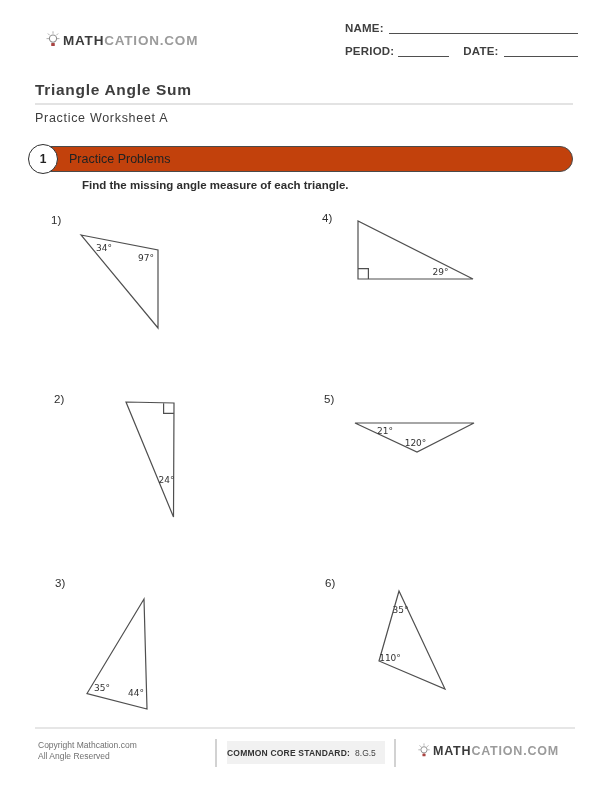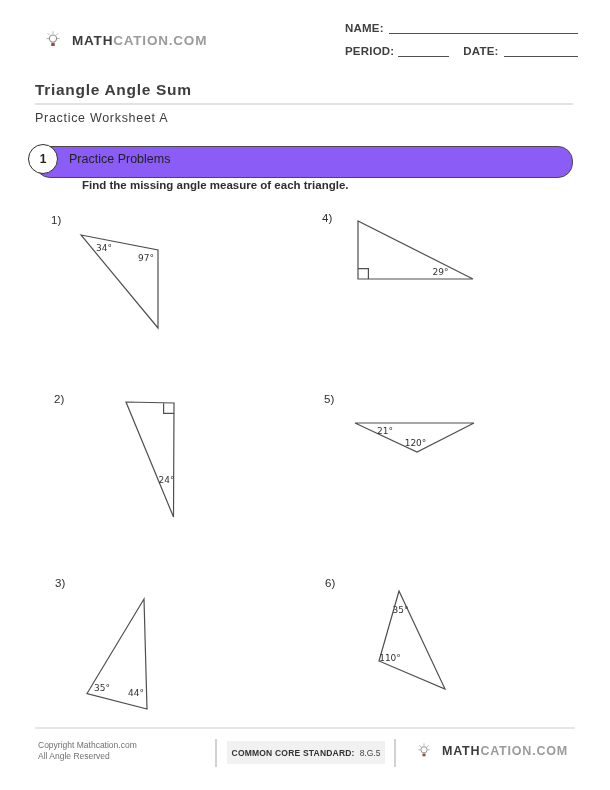--- a/index.html
+++ b/index.html
@@ -4,58 +4,58 @@
 <style>
   * { margin:0; padding:0; box-sizing:border-box; }
   html,body { background:#ffffff; }
   .page {
     position:relative; width:610px; height:790px; background:#ffffff;
     font-family:"Liberation Sans", sans-serif; color:#3d3d3d; overflow:hidden;
   }
   .abs { position:absolute; }
 
   
-  .logo { display:flex; align-items:center; gap:12px; }
+  .logo { display:flex; align-items:center; gap:3px; }
   .logo .brand { font-size:13.5px; font-weight:bold; letter-spacing:0.8px; white-space:nowrap; }
   .brand .b1 { color:#3b3b3b; }
   .brand .b2 { color:#9b9b9b; }
 
   
   .fields { width:233px; font-weight:bold; font-size:11.5px; color:#3f3f3f; letter-spacing:0.2px; }
   .frow { display:flex; align-items:flex-end; margin-bottom:10px; }
   .fill-line { border-bottom:1.6px solid #4f4f4f; height:13px; }
   .grow { flex:1; margin-left:5px; }
 
   .title { font-size:15.5px; font-weight:bold; letter-spacing:0.7px; color:#3d3d3d; }
   .subtitle { font-size:12.5px; font-weight:normal; letter-spacing:0.7px; color:#3d3d3d; }
   .hr { background:#e3e3e3; height:2px; }
 
   .pill {
-    width:538px; height:32px; border:1.5px solid #4a4a4a; border-radius:15px;
-    background:#8b5cf6; line-height:25px; padding-left:33px; font-size:12.5px; color:#222;
+    width:538px; height:26px; border:1.5px solid #4a4a4a; border-radius:15px;
+    background:#c2410c; line-height:25px; padding-left:33px; font-size:12.5px; color:#222;
   }
   .sec-circle {
     width:30px; height:30px; border:1.7px solid #2f2f2f; border-radius:50%; background:#fff;
     display:flex; align-items:center; justify-content:center;
     font-size:12px; font-weight:bold; color:#222;
   }
   .instructions { font-size:11.5px; font-weight:bold; color:#2e2e2e; }
 
   .pnum { font-size:11.5px; color:#2e2e2e; }
 
   svg.tri { overflow:visible; }
   svg.tri polygon, svg.tri path { fill:none; stroke:#4f4f4f; stroke-width:1.2; stroke-linejoin:miter; }
   svg.tri text { font-family:"DejaVu Sans", sans-serif; font-size:9px; fill:#333; }
 
   
   .copyright { font-size:8.5px; color:#707070; line-height:11px; }
   .vdiv { width:1.5px; height:28px; background:#d2d2d2; }
   .ccs-box {
     width:158px; height:23px; background:#f1f1f1; display:flex; align-items:center;
-    justify-content:center; gap:5px; font-size:8.5px; white-space:nowrap;
+    gap:5px; font-size:8.5px; white-space:nowrap;
   }
   .ccs-box .lab { font-weight:bold; color:#333; letter-spacing:0.2px; }
   .ccs-box .val { color:#444; }
   .footer-logo .brand { font-size:12.5px; }
 </style>
 </head>
 <body>
 
 <div class="page">
 

